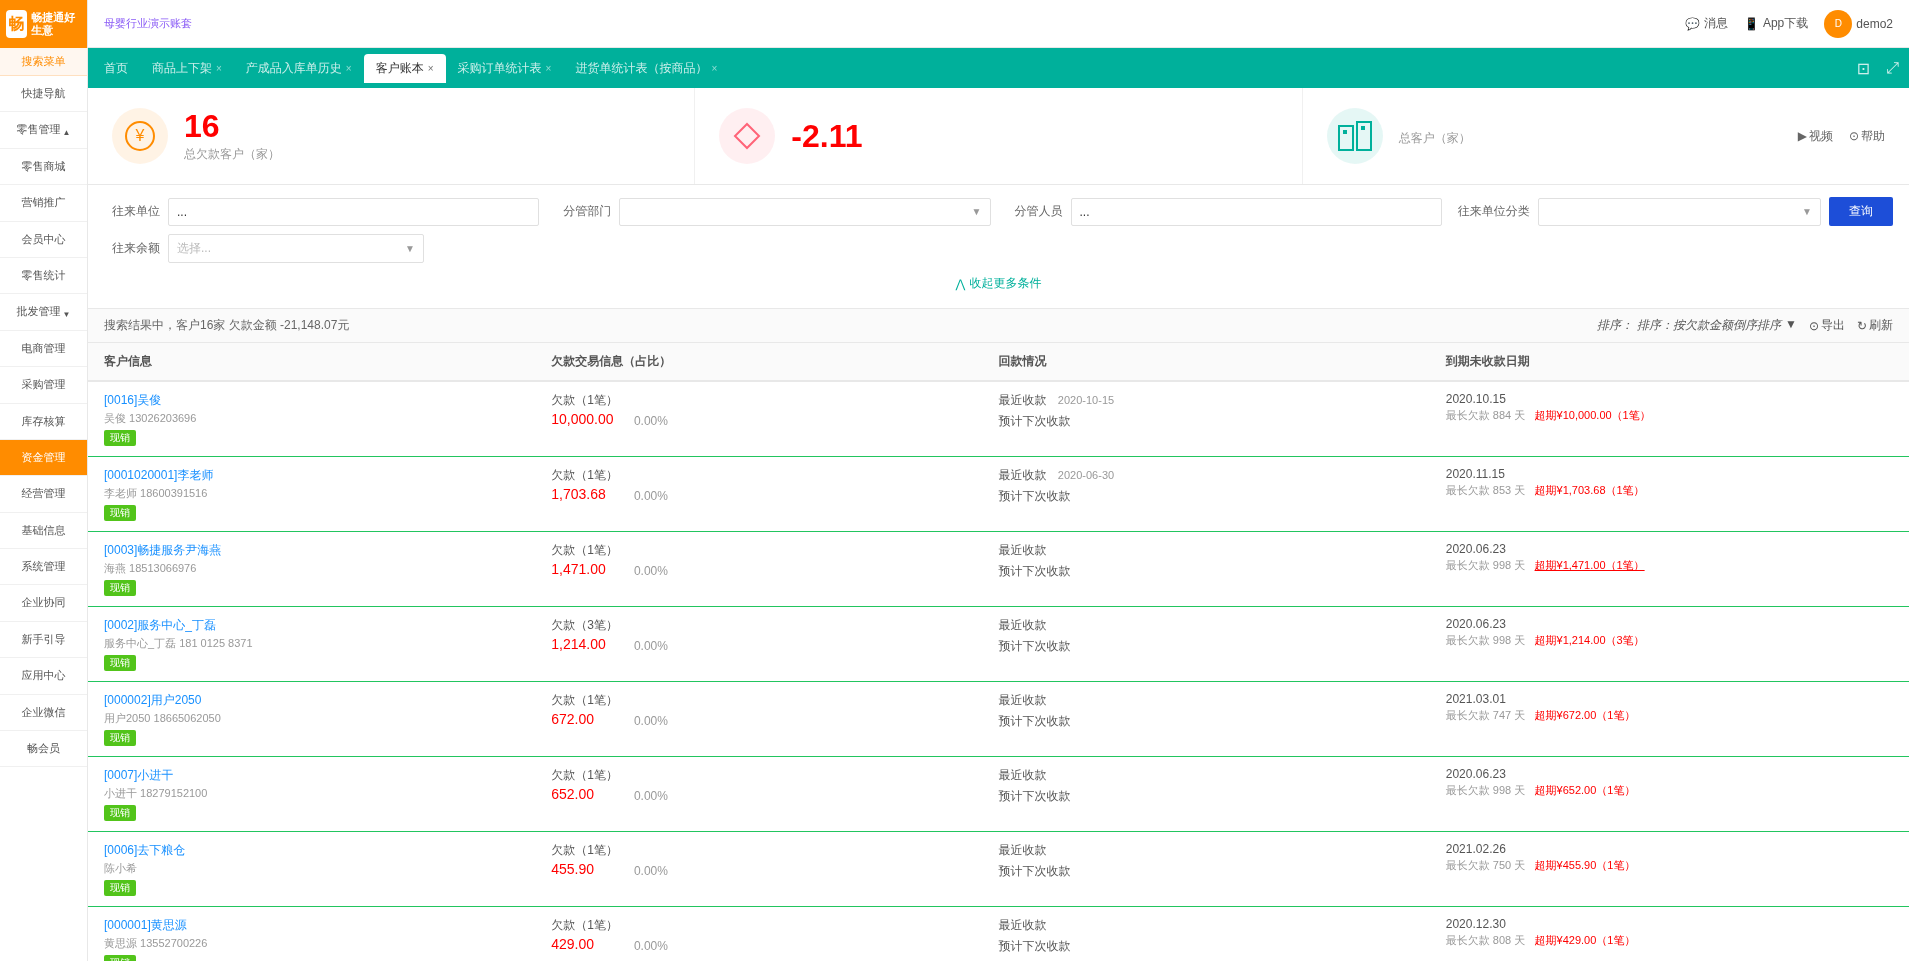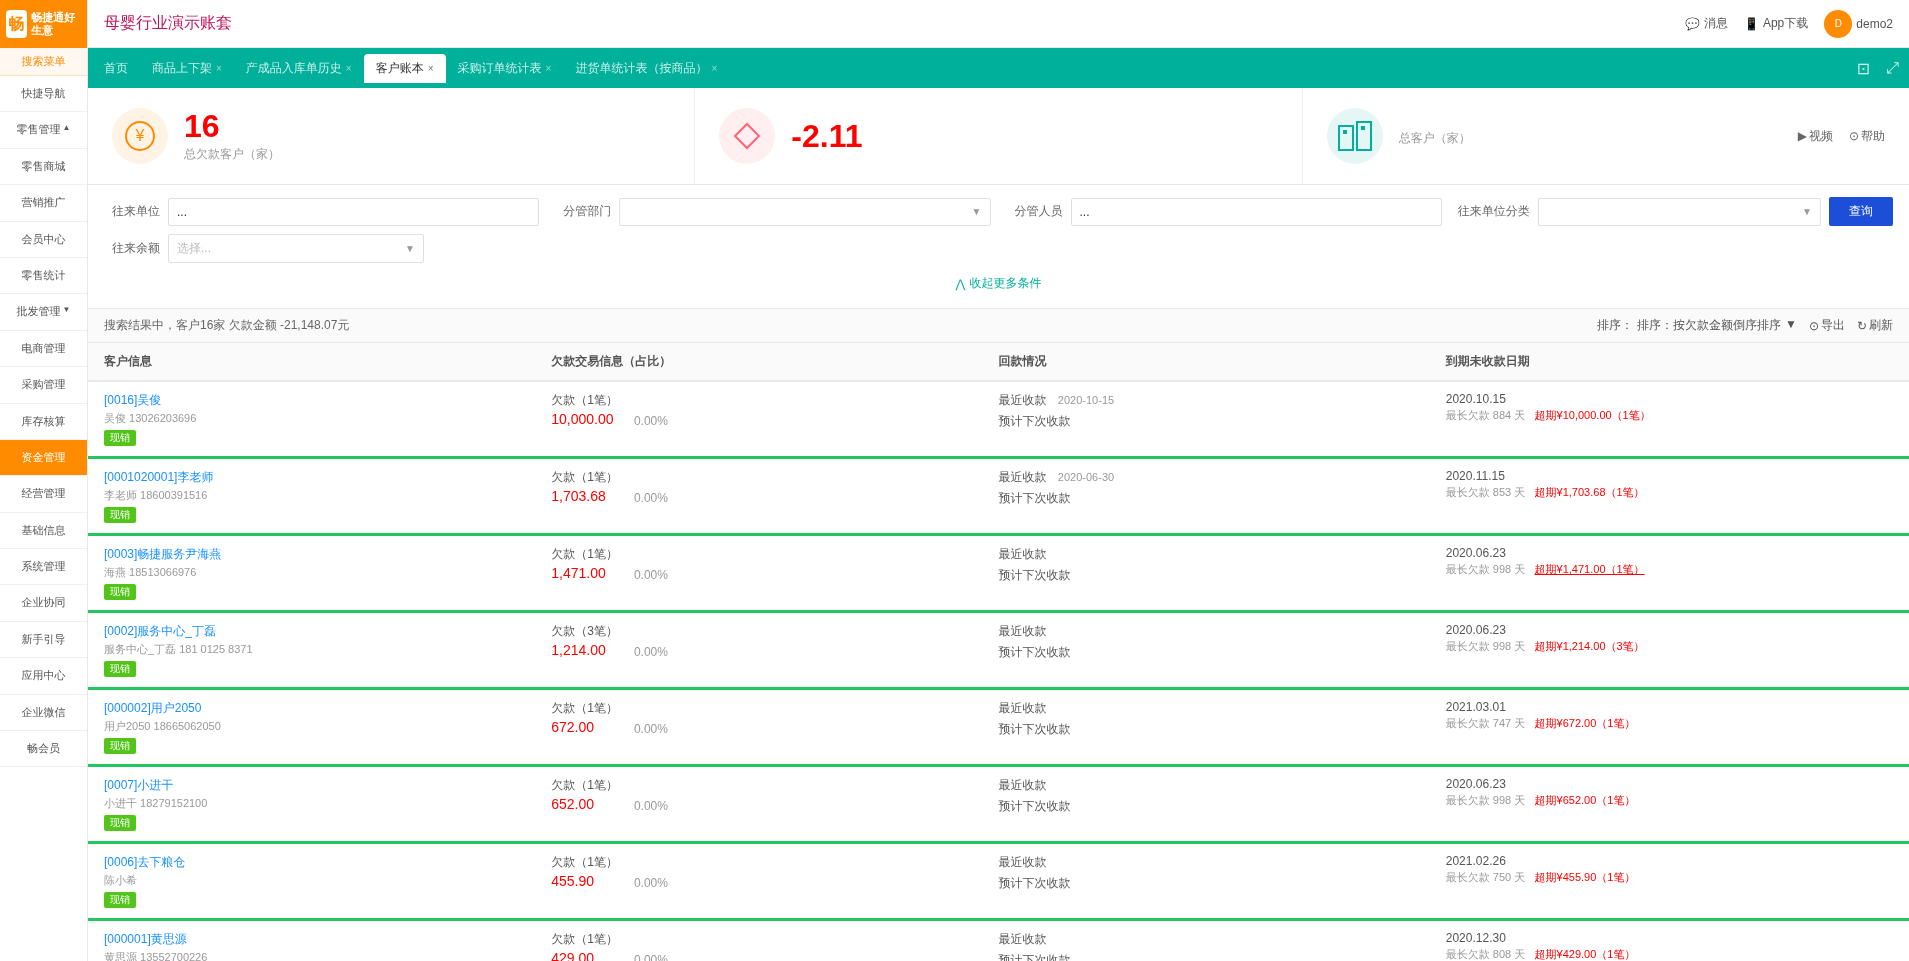--- a/index.html
+++ b/index.html
@@ -5,29 +5,29 @@
     * { box-sizing: border-box; margin: 0; padding: 0; }
     body { font-family: 'Microsoft YaHei', Arial, sans-serif; font-size: 12px; background: #f5f5f5; color: #333; display: flex; height: 100vh; overflow: hidden; }
 
     
     .sidebar { width: 88px; background: #fff; border-right: 1px solid #e8e8e8; display: flex; flex-direction: column; flex-shrink: 0; z-index: 10; }
     .sidebar-logo { background: #ff8c00; padding: 8px 6px; display: flex; align-items: center; gap: 4px; height: 48px; }
     .sidebar-logo-text { color: #fff; font-size: 11px; font-weight: bold; line-height: 1.2; }
     .sidebar-search { background: #fff7f0; padding: 6px 4px; text-align: center; color: #ff8c00; font-size: 11px; cursor: pointer; border-bottom: 1px solid #ffe0c0; }
     .sidebar-item { padding: 10px 4px; text-align: center; color: #555; font-size: 11px; cursor: pointer; border-bottom: 1px solid #f0f0f0; line-height: 1.4; }
     .sidebar-item.active { background: #ff8c00; color: #fff; }
-    .sidebar-item-with-arrow { display: flex; align-items: flex-start; justify-content: center; gap: 2px; }
+    .sidebar-item-with-arrow { display: flex; align-items: flex-end; justify-content: center; gap: 2px; }
     .arrow-down { font-size: 8px; }
 
     
     .main { flex: 1; display: flex; flex-direction: column; overflow: hidden; }
 
     
     .topbar { height: 48px; background: #fff; border-bottom: 1px solid #e8e8e8; display: flex; align-items: center; justify-content: space-between; padding: 0 16px; flex-shrink: 0; }
-    .topbar-left { font-size: 16px; color: #be185d; }
+    .topbar-left { font-size: 11px; color: #8b5cf6; }
     .topbar-right { display: flex; align-items: center; gap: 16px; }
     .topbar-right-item { display: flex; align-items: center; gap: 4px; color: #555; font-size: 12px; cursor: pointer; }
     .topbar-avatar { width: 28px; height: 28px; border-radius: 50%; background: #ff8c00; display: flex; align-items: center; justify-content: center; color: #fff; font-size: 10px; }
 
     
     .tabbar { background: #00b09b; display: flex; align-items: center; flex-shrink: 0; height: 40px; padding: 16px 4px; }
     .tab { display: flex; align-items: center; gap: 4px; padding: 6px 12px; color: rgba(255,255,255,0.8); font-size: 12px; cursor: pointer; border-radius: 4px 4px 0 0; white-space: nowrap; }
     .tab.active { background: #fff; color: #333; }
     .tab-close { font-size: 10px; color: inherit; opacity: 0.7; }
     .tabbar-actions { margin-left: auto; display: flex; gap: 4px; }
@@ -61,26 +61,26 @@
     .filter-select { flex: 1; border: 1px solid #e0e0e0; border-radius: 2px; padding: 5px 8px; font-size: 12px; color: #333; background: #fff; display: flex; align-items: center; justify-content: space-between; cursor: pointer; min-height: 28px; }
     .filter-select-text { color: #bbb; }
     .filter-arrow { color: #999; font-size: 10px; }
     .search-btn { background: #1d4ed8; color: #fff; border: none; padding: 6px 20px; border-radius: 2px; font-size: 12px; cursor: pointer; white-space: nowrap; }
     .collapse-row { text-align: center; color: #00b09b; font-size: 12px; padding: 4px 0; cursor: pointer; display: flex; align-items: center; justify-content: center; gap: 4px; }
 
     
     .result-row { display: flex; align-items: center; justify-content: space-between; padding: 8px 16px; background: #fafafa; border-bottom: 1px solid #e8e8e8; }
     .result-text { font-size: 12px; color: #666; }
     .result-actions { display: flex; align-items: center; gap: 12px; font-size: 12px; color: #666; }
-    .result-sort { display: flex; align-items: flex-start; gap: 4px; cursor: pointer; color: #555; }
+    .result-sort { display: flex; align-items: flex-start; gap: 4px; cursor: pointer; color: #555; font-style: italic; }
 
     
     .table-wrapper { padding: 0; }
     .table-header { display: grid; grid-template-columns: 2fr 2fr 2fr 2fr; padding: 10px 16px; background: #fafafa; border-bottom: 2px solid #e8e8e8; font-size: 12px; font-weight: bold; color: #555; }
-    .table-row { display: grid; grid-template-columns: 2fr 2fr 2fr 2fr; padding: 10px 16px; border-bottom: 3px solid #22c55e; background: #fff; align-items: start; }
+    .table-row { display: grid; grid-template-columns: 2fr 2fr 2fr 2fr; padding: 10px 16px; border-bottom: 1px solid #22c55e; background: #fff; align-items: start; }
 
     .customer-name { color: #1890ff; font-size: 12px; cursor: pointer; text-decoration: none; }
     .customer-sub { font-size: 11px; color: #999; margin-top: 2px; }
     .tag-green { background: #52c41a; color: #fff; font-size: 10px; padding: 1px 6px; border-radius: 2px; margin-top: 4px; display: inline-block; }
     .debt-count { font-size: 12px; color: #555; }
     .debt-amount { font-size: 14px; color: #f00; font-weight: 500; margin: 2px 0; }
     .collection-info { font-size: 12px; color: #555; }
     .collection-date { color: #999; font-size: 11px; }
     .overdue-info { font-size: 12px; color: #555; }
     .overdue-days { color: #999; font-size: 11px; }

